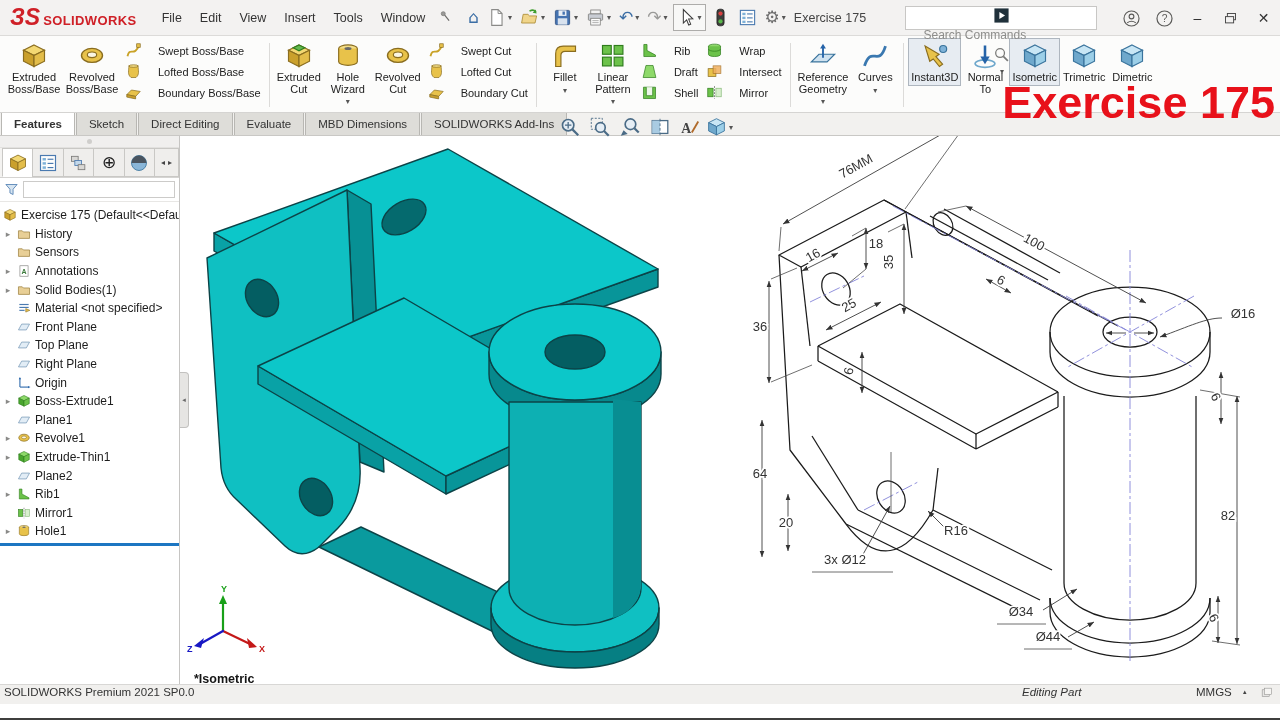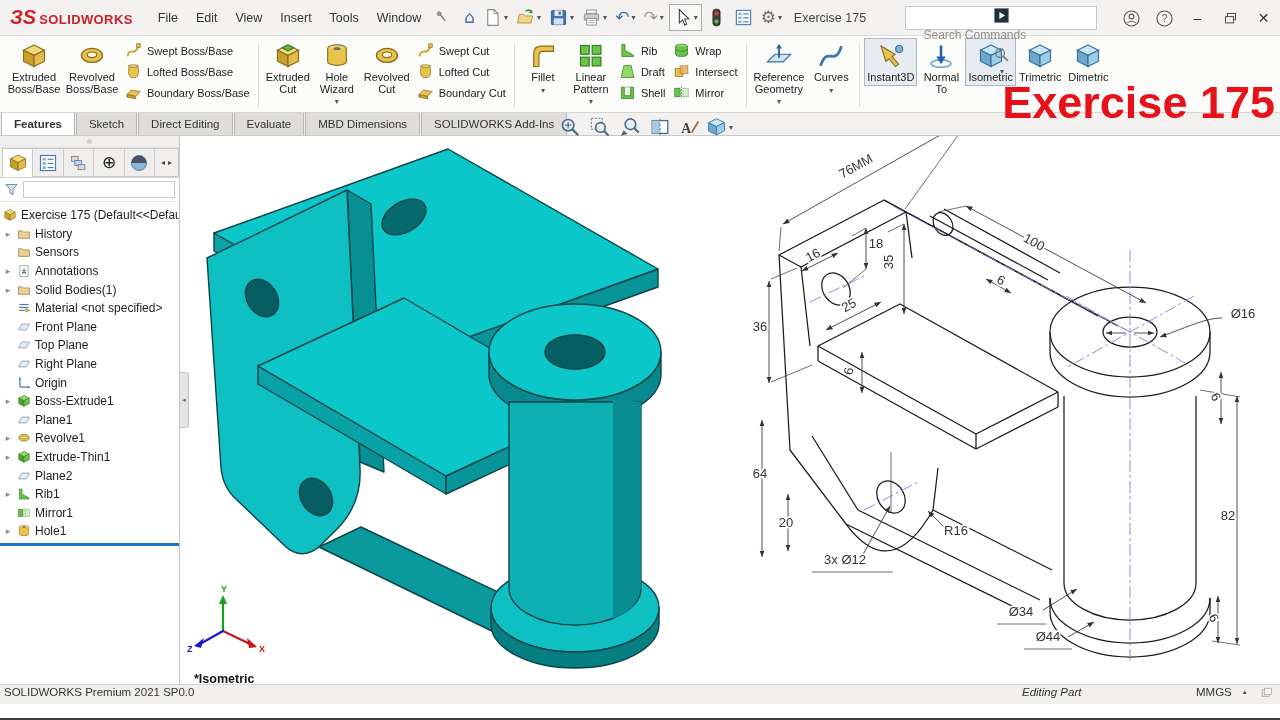--- a/index.html
+++ b/index.html
@@ -4,21 +4,21 @@
 <style>
   * { box-sizing: border-box; margin:0; padding:0; }
   html,body { width:1280px; height:720px; overflow:hidden; }
   body { position:relative; background:#fff; font-family:"Liberation Sans",sans-serif; }
   .tico { font-family:"DejaVu Sans",sans-serif; line-height:1; display:inline-block; }
   .sico { display:inline-block; }
 
   
   .titlebar { position:absolute; left:0; top:0; right:0; height:36px; background:#f3f2f1; border-bottom:1px solid #dcdbd9; display:flex; align-items:center; z-index:10; }
   .logo { display:flex; align-items:baseline; margin-left:10px; color:#cf2027; white-space:nowrap; }
-  .logo-mark { font-style:italic; font-weight:bold; font-size:20px; margin-right:3px; }
+  .logo-mark { font-style:italic; font-weight:bold; font-size:23px; margin-right:3px; }
   .logo-text { font-size:13px; font-weight:bold; letter-spacing:.4px; }
   .menubar { display:flex; margin-left:16px; }
   .menu-item { padding:5px 9px; font-size:12.5px; color:#333; }
   .pinbtn { margin:0 4px; }
   .pinbtn .sico { width:14px; height:14px; }
   .qat { display:flex; align-items:center; margin-left:8px; }
   .qat-btn { display:flex; align-items:center; padding:3px 3px; margin:0 1px; }
   .qat-btn .sico { width:19px; height:19px; }
   .qat-btn .tico { font-size:17px; }
   .qat-btn.boxed { border:1px solid #adacaa; background:#f8f8f7; }
@@ -36,21 +36,21 @@
 
   
   .ribbon { position:absolute; top:36px; left:0; right:0; height:77px; background:#fcfcfb; border-bottom:1px solid #d5d4d2; display:flex; align-items:stretch; padding:2px 0 0 2px; z-index:4; }
   .rgroup { display:flex; align-items:flex-start; padding:0 3px; }
   .rdiv { width:1px; background:#dcdbd9; margin:5px 1px; align-self:stretch; }
   .rb-big { display:flex; flex-direction:column; align-items:center; min-width:48px; max-width:58px; padding:3px 2px 1px; font-size:11px; line-height:11.5px; color:#222; text-align:center; background:transparent; border:1px solid transparent; white-space:pre-line; }
   .rb-big .sico { width:28px; height:28px; margin-bottom:2px; flex:none; }
   .rb-big.sel { background:#e7ecf2; border-color:#aeb6bf; }
   .rb-caret { font-size:8px; color:#555; margin-top:1px; }
   .rb-stack { display:flex; flex-direction:column; justify-content:flex-start; margin-top:2px; }
-  .rb-small { display:flex; align-items:center; gap:5px; font-size:11px; color:#222; padding:2px 4px; white-space:nowrap; }
+  .rb-small { display:flex; align-items:center; gap:16px; font-size:11px; color:#222; padding:2px 4px; white-space:nowrap; }
   .rb-small .sico { width:17px; height:17px; flex:none; }
 
   
   .cmdtabs { position:absolute; top:113px; left:0; right:0; height:23px; background:#f2f1ef; border-bottom:1px solid #c9c8c5; display:flex; align-items:flex-end; padding-left:1px; z-index:3; }
   .ctab { font-size:11.5px; color:#333; padding:16px 12px 5px; background:#deddd9; border:1px solid #b8b7b3; border-bottom:none; margin-right:1px; }
   .ctab.active { background:#fff; font-weight:bold; }
 
   
   .hud { position:absolute; left:556px; top:114px; display:flex; align-items:center; gap:3px; z-index:6; }
   .hud-btn { width:27px; height:26px; display:flex; align-items:center; justify-content:center; }

